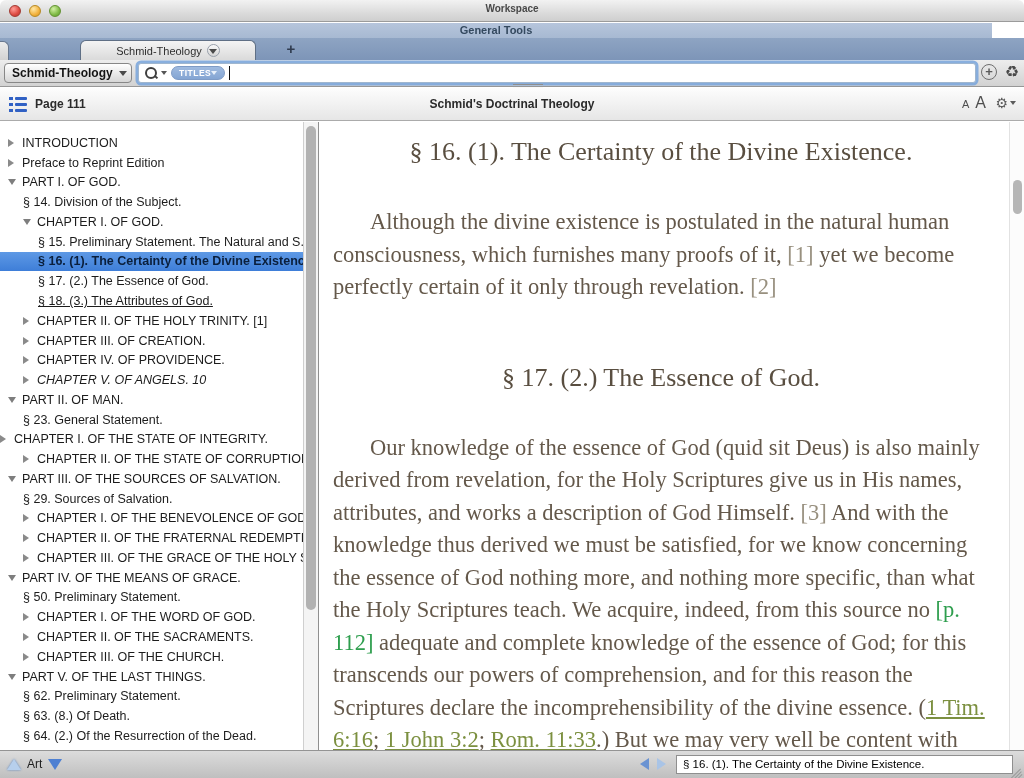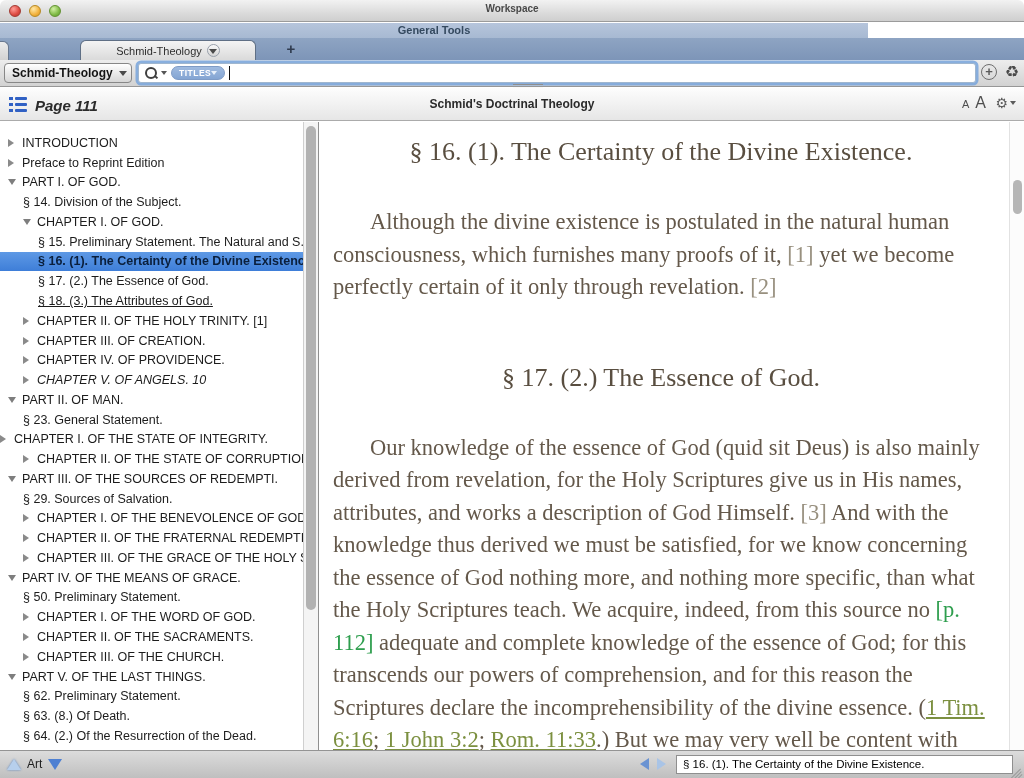--- a/index.html
+++ b/index.html
@@ -12,21 +12,21 @@
     background:linear-gradient(#f2f2f2,#d8d8d8 70%,#cfcfcf);
     border-bottom:1px solid #9b9b9b; border-radius:6px 6px 0 0; }
   .traffic { position:absolute; top:5px; width:12px; height:12px; border-radius:50%; }
   .traffic.red    { left:9px;  background:radial-gradient(circle at 35% 30%, #ff9d97, #dd4a41 60%, #b03730); border:1px solid #a33a32; }
   .traffic.yellow { left:29px; background:radial-gradient(circle at 35% 30%, #ffe9a8, #f2b13c 60%, #cf8f21); border:1px solid #b88a23; }
   .traffic.green  { left:49px; background:radial-gradient(circle at 35% 30%, #d3f0a5, #7fbb45 60%, #5d9430); border:1px solid #639231; }
   .win-title { position:absolute; left:0; right:0; top:3px; text-align:center;
     font-size:10px; font-weight:bold; color:#484848; }
 
   
-  .subtitle-band { position:absolute; left:0; top:23px; width:868px; height:15px;
+  .subtitle-band { position:absolute; left:0; top:23px; width:992px; height:15px;
     background:linear-gradient(#b6c5dc,#a7b9d2); }
   .subtitle { text-align:center; font-size:11px; font-weight:bold; color:#34495f; line-height:15px; }
   .tab-row { position:absolute; left:0; top:38px; width:1024px; height:22px;
     background:linear-gradient(#8ea4c3,#7d95b8); }
   .tab-stub { position:absolute; left:0; top:3px; width:9px; height:19px;
     background:linear-gradient(#ececec,#d2d2d2); border:1px solid #68788f; border-left:none;
     border-radius:0 6px 0 0; border-bottom:none; }
   .tab { position:absolute; left:80px; top:2px; width:176px; height:20px;
     background:linear-gradient(#f4f4f4,#dadada); border:1px solid #5f6f85; border-bottom:none;
     border-radius:6px 6px 0 0; display:flex; align-items:center; justify-content:center; gap:5px; }
@@ -69,21 +69,21 @@
   .center-grip { position:absolute; left:513px; top:84px; width:30px; height:4px;
     border-top:1px solid #8f8f8f; border-bottom:1px solid #fafafa; }
 
   
   .content-header { position:absolute; left:0; top:88px; width:1024px; height:33px;
     background:linear-gradient(#fdfdfd,#e6e6e6); border-bottom:1px solid #ababab; }
   .toc-icon { position:absolute; left:9px; top:9px; width:18px; height:15px; }
   .toc-icon i { position:absolute; left:6px; height:3px; right:0; background:#3161c4; border-radius:1px; }
   .toc-icon i::before { content:""; position:absolute; left:-6px; top:0; width:3.5px; height:3px; background:#3161c4; }
   .toc-icon i:nth-child(1){ top:0; } .toc-icon i:nth-child(2){ top:6px; } .toc-icon i:nth-child(3){ top:12px; }
-  .page-label { position:absolute; left:35px; top:9px; font-size:15px; font-weight:bold; color:#2b2b2b;font-style:italic; }
+  .page-label { position:absolute; left:35px; top:9px; font-size:12px; font-weight:bold; color:#2b2b2b; }
   .doc-title { position:absolute; left:0; right:0; top:9px; text-align:center;
     font-size:12px; font-weight:bold; color:#2b2b2b; }
   .font-btns { position:absolute; right:38px; top:6px; color:#4f4f4f; display:flex; align-items:baseline; gap:6px; }
   .font-small { font-size:11px; } .font-large { font-size:16px; }
   .gear-wrap { position:absolute; right:8px; top:7px; display:flex; align-items:center; gap:2px; color:#5c5c5c; }
   .gear { font-size:14px; font-family:"DejaVu Sans", sans-serif; }
   .gear-arrow { width:0; height:0; border-left:3px solid transparent; border-right:3px solid transparent;
     border-top:4px solid #5c5c5c; }
 
   
@@ -266,21 +266,21 @@
           <div class="toc-row" style="">
             <span class="disclosure collapsed"></span>
             <span>CHAPTER I. OF THE STATE OF INTEGRITY.</span>
           </div>
           <div class="toc-row" style="padding-left: 23px;">
             <span class="disclosure collapsed"></span>
             <span>CHAPTER II. OF THE STATE OF CORRUPTION.</span>
           </div>
           <div class="toc-row" style="padding-left: 8px;">
             <span class="disclosure expanded"></span>
-            <span>PART III. OF THE SOURCES OF REDEMPTI.</span>
+            <span>PART III. OF THE SOURCES OF SALVATION.</span>
           </div>
           <div class="toc-row" style="padding-left: 23px;">
             <span>§ 29. Sources of Salvation.</span>
           </div>
           <div class="toc-row" style="padding-left: 23px;">
             <span class="disclosure collapsed"></span>
             <span>CHAPTER I. OF THE BENEVOLENCE OF GOD...</span>
           </div>
           <div class="toc-row" style="padding-left: 23px;">
             <span class="disclosure collapsed"></span>

